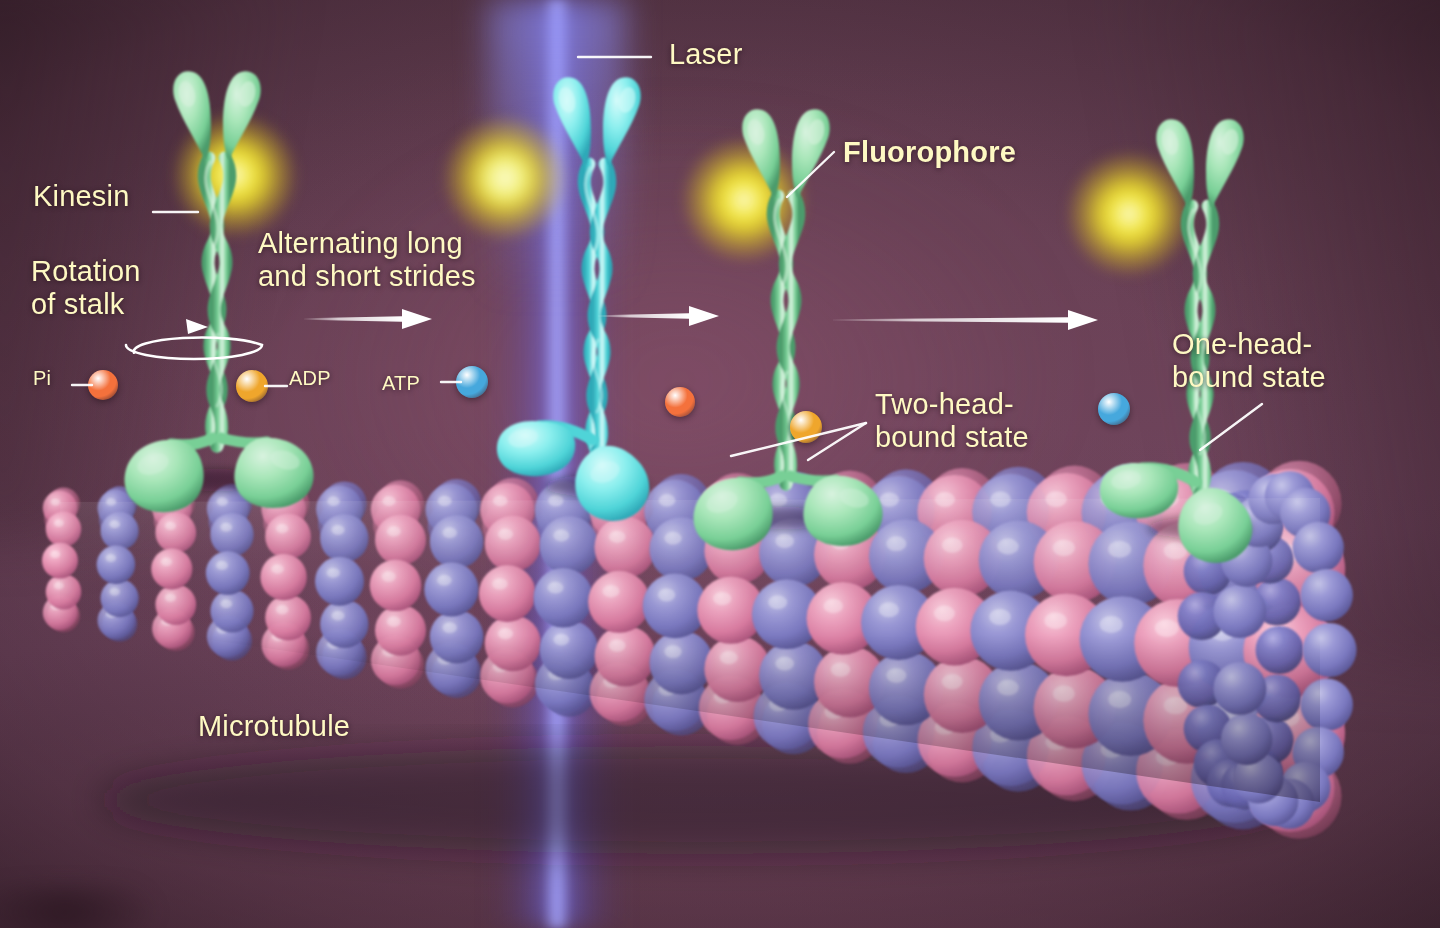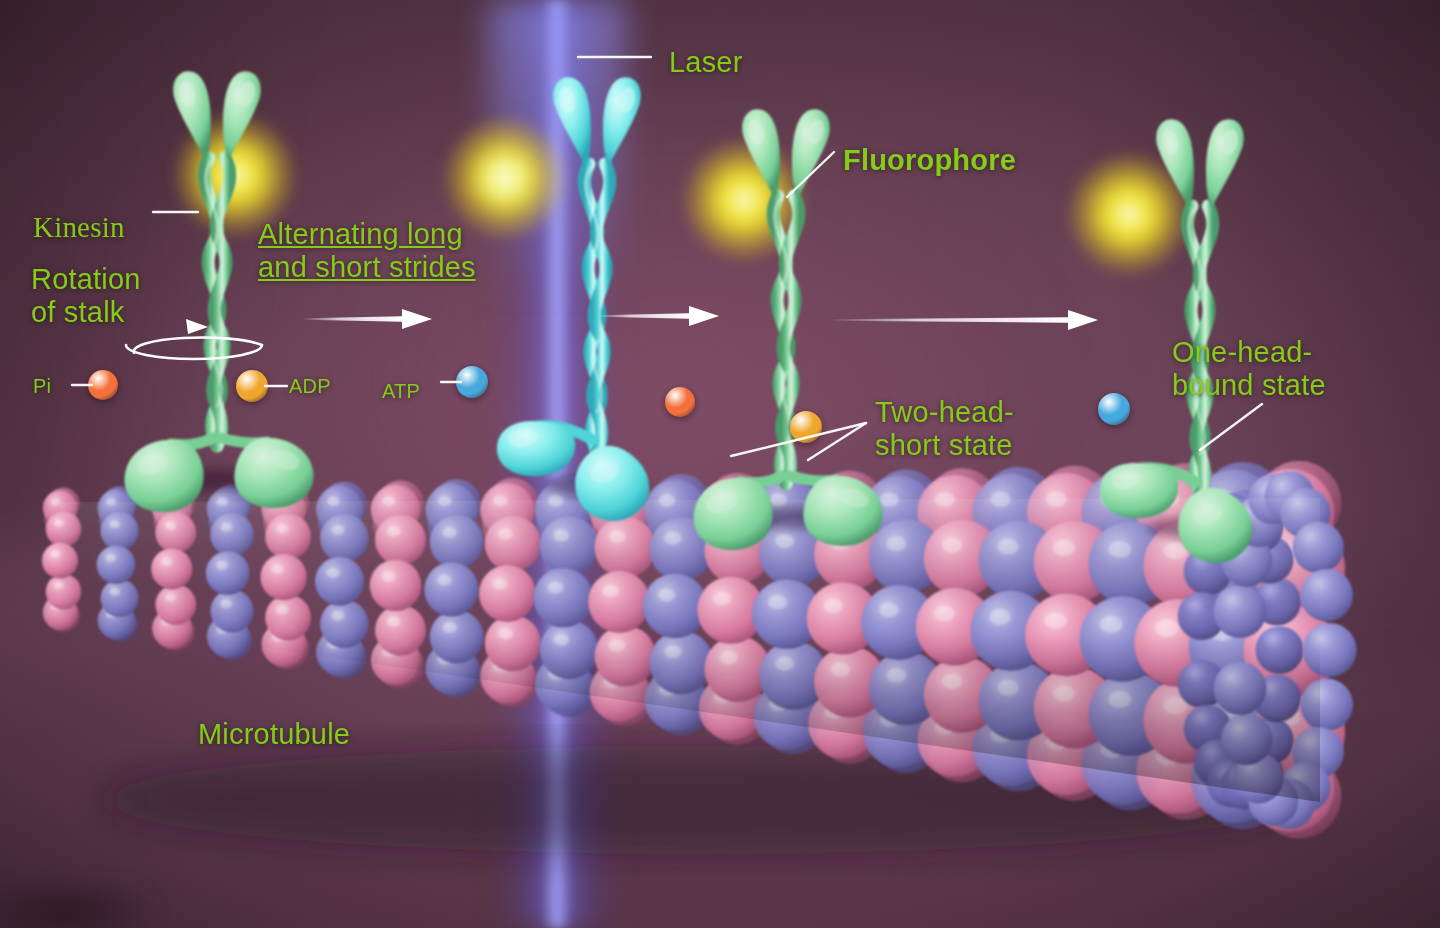--- a/index.html
+++ b/index.html
@@ -80,36 +80,35 @@
 
   
   .kinesin { position: absolute; }
   .kin-svg { display: block; overflow: visible; }
 
   .fluor-glow { position: absolute; border-radius: 50%; pointer-events: none; }
 
   
   .label {
     position: absolute;
-    color: #84cc16;
+    color: #fef9c3;
     font-size: 29px;
     line-height: 1.14;
     letter-spacing: 0.2px;
     font-weight: 400;
     white-space: pre;
     text-shadow: 0 1px 5px rgba(25,10,18,0.6);
-    margin-top: 8px;
   }
   .label.small { font-size: 20px; }
-  #lbl-kinesin   { left: 33px;   top: 203px; font-family: Liberation Serif, serif; }
+  #lbl-kinesin   { left: 33px;   top: 180px; }
   #lbl-rotation  { left: 31px;   top: 255px; }
   #lbl-pi        { left: 33px;   top: 367px; }
   #lbl-adp       { left: 289px;  top: 367px; }
   #lbl-atp       { left: 382px;  top: 372px; }
-  #lbl-alt       { left: 258px;  top: 210px; text-decoration: underline; }
+  #lbl-alt       { left: 258px;  top: 227px; }
   #lbl-laser     { left: 669px;  top: 38px; }
   #lbl-fluor     { left: 843px;  top: 136px; font-weight: bold; }
   #lbl-two       { left: 875px;  top: 388px; }
   #lbl-one       { left: 1172px; top: 328px; }
   #lbl-microt    { left: 198px;  top: 710px; }
 
   #overlay-lines { position: absolute; left: 0; top: 0; pointer-events: none; }
 </style>
 </head>
 <body>
@@ -873,21 +872,21 @@
 of stalk</div>
 
   <div class="label" id="lbl-alt">Alternating long
 and short strides</div>
 
   <div class="label" id="lbl-laser">Laser</div>
 
   <div class="label" id="lbl-fluor">Fluorophore</div>
 
   <div class="label" id="lbl-two">Two-head-
-short state</div>
+bound state</div>
 
   <div class="label" id="lbl-one">One-head-
 bound state</div>
 
   <div class="label" id="lbl-microt">Microtubule</div>
 
   <div class="label small" id="lbl-pi">Pi</div>
 
   <div class="label small" id="lbl-adp">ADP</div>
 

